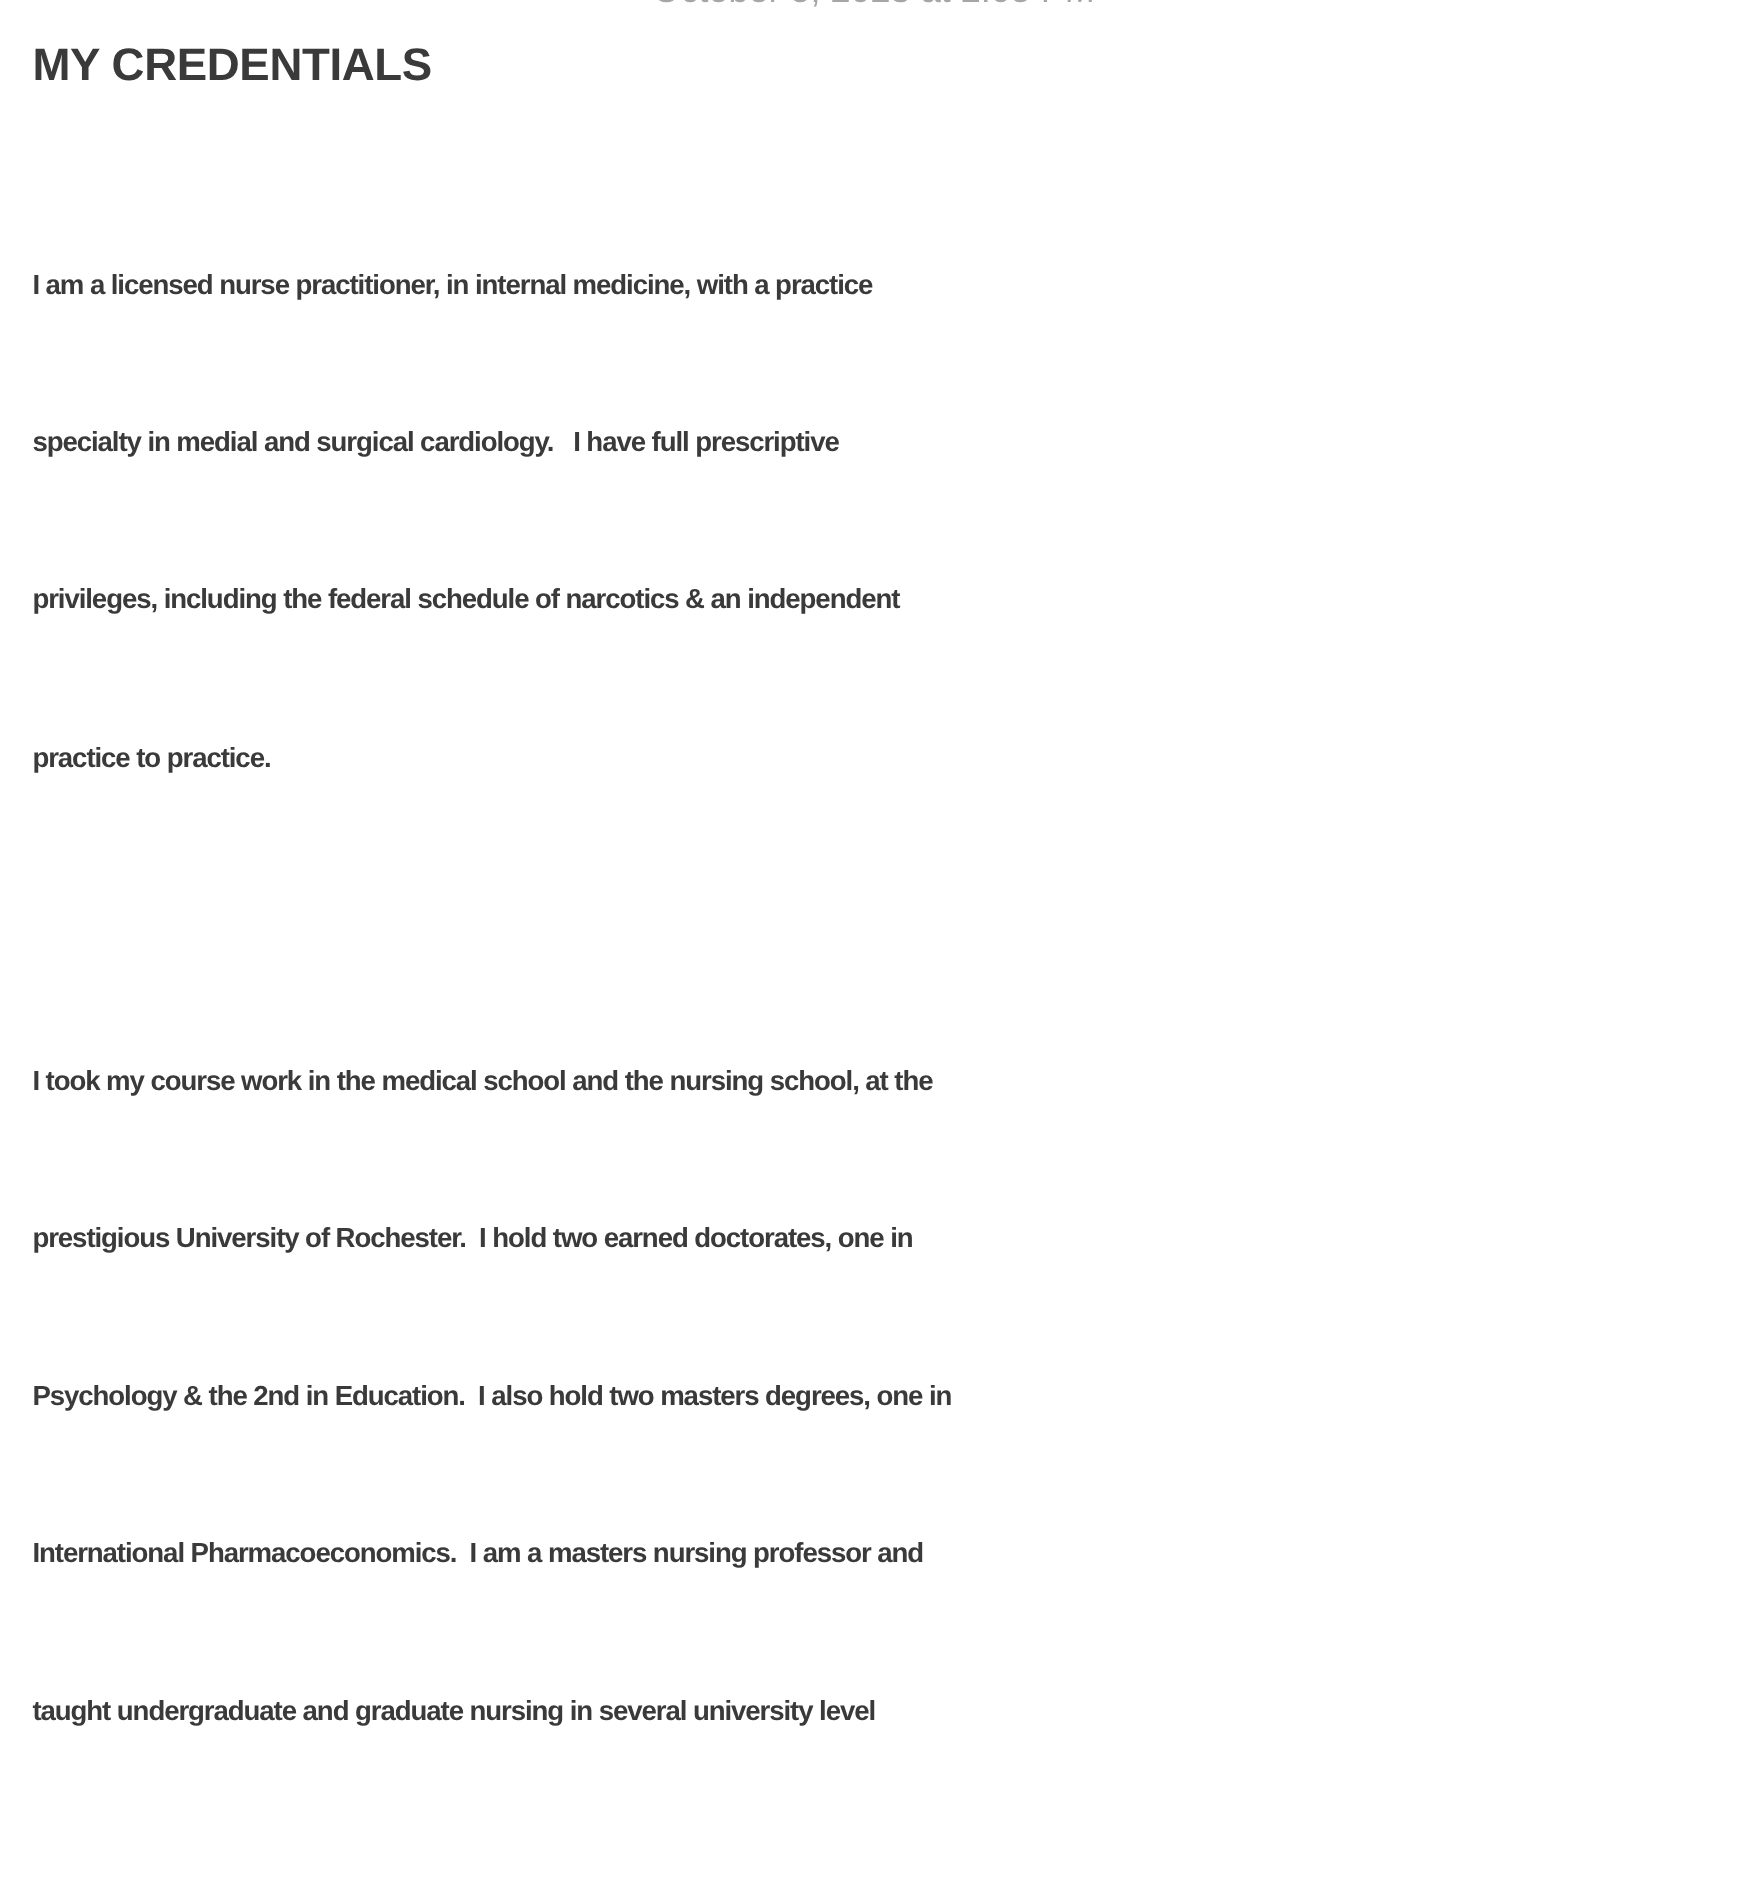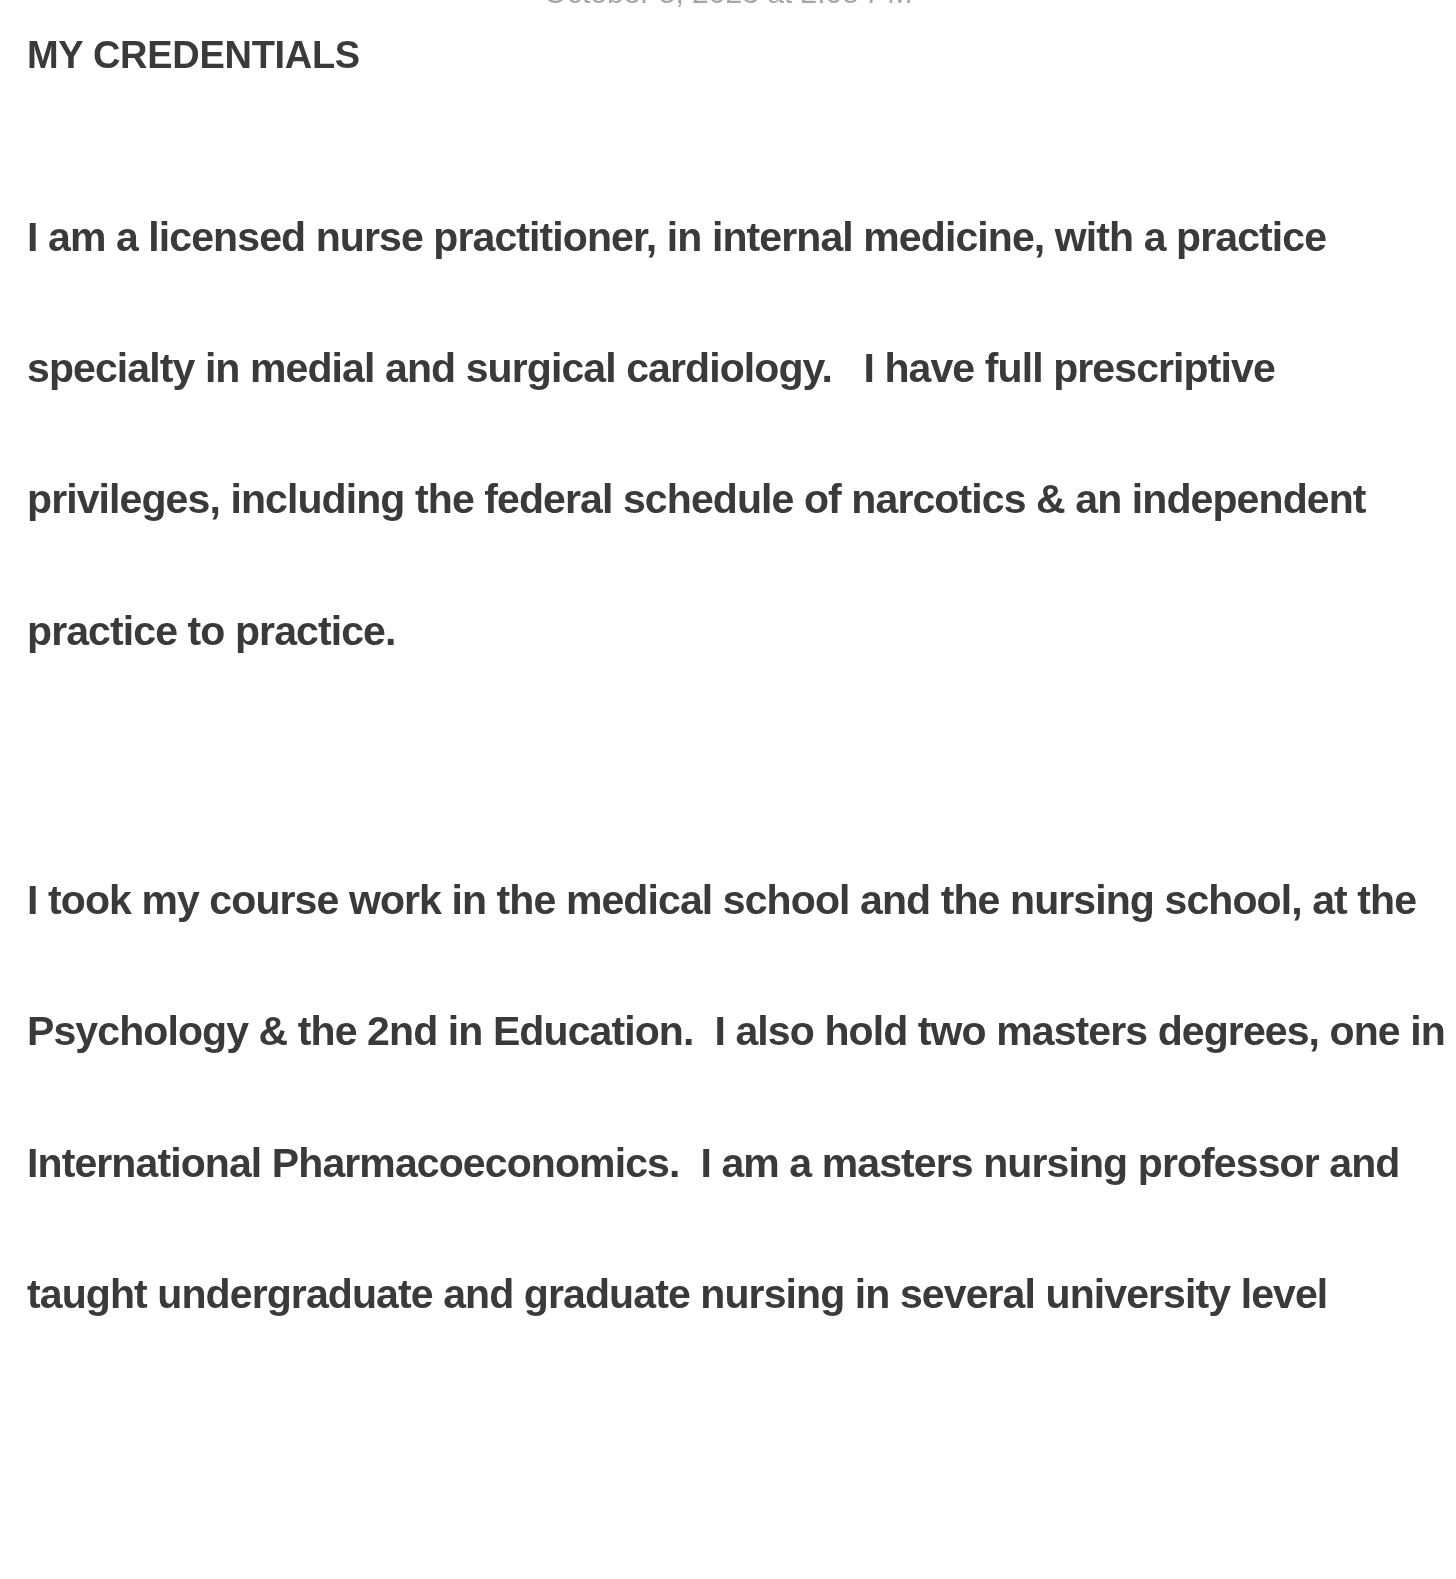--- a/index.html
+++ b/index.html
@@ -30,21 +30,21 @@
   }
   .title {
     font-weight: bold;
     font-size: 38px;
     line-height: 46px;
     margin: 0 0 50px 0;
     letter-spacing: -0.3px;
   }
   .para {
     font-weight: bold;
-    font-size: 41px;
+    font-size: 23px;
     line-height: 43.8px;
     margin: 0 0 50px 0;
     letter-spacing: -0.9px;
     word-spacing: 0px;
     white-space: pre-wrap;
   }
   .line { display: block; white-space: pre; }
 </style>
 </head>
 <body>
@@ -56,19 +56,20 @@
 
   <div class="para">
     <span class="line">I am a licensed nurse practitioner, in internal medicine, with a practice</span>
     <span class="line">specialty in medial and surgical cardiology.   I have full prescriptive</span>
     <span class="line">privileges, including the federal schedule of narcotics &amp; an independent</span>
     <span class="line">practice to practice.</span>
   </div>
 
   <div class="para">
     <span class="line">I took my course work in the medical school and the nursing school, at the</span>
+    <span class="line">prestigious University of Rochester.  I hold two earned doctorates, one in</span>
     <span class="line">Psychology &amp; the 2nd in Education.  I also hold two masters degrees, one in</span>
     <span class="line">International Pharmacoeconomics.  I am a masters nursing professor and</span>
     <span class="line">taught undergraduate and graduate nursing in several university level</span>
     
   </div>
 
 </div>
 
 </body></html>

